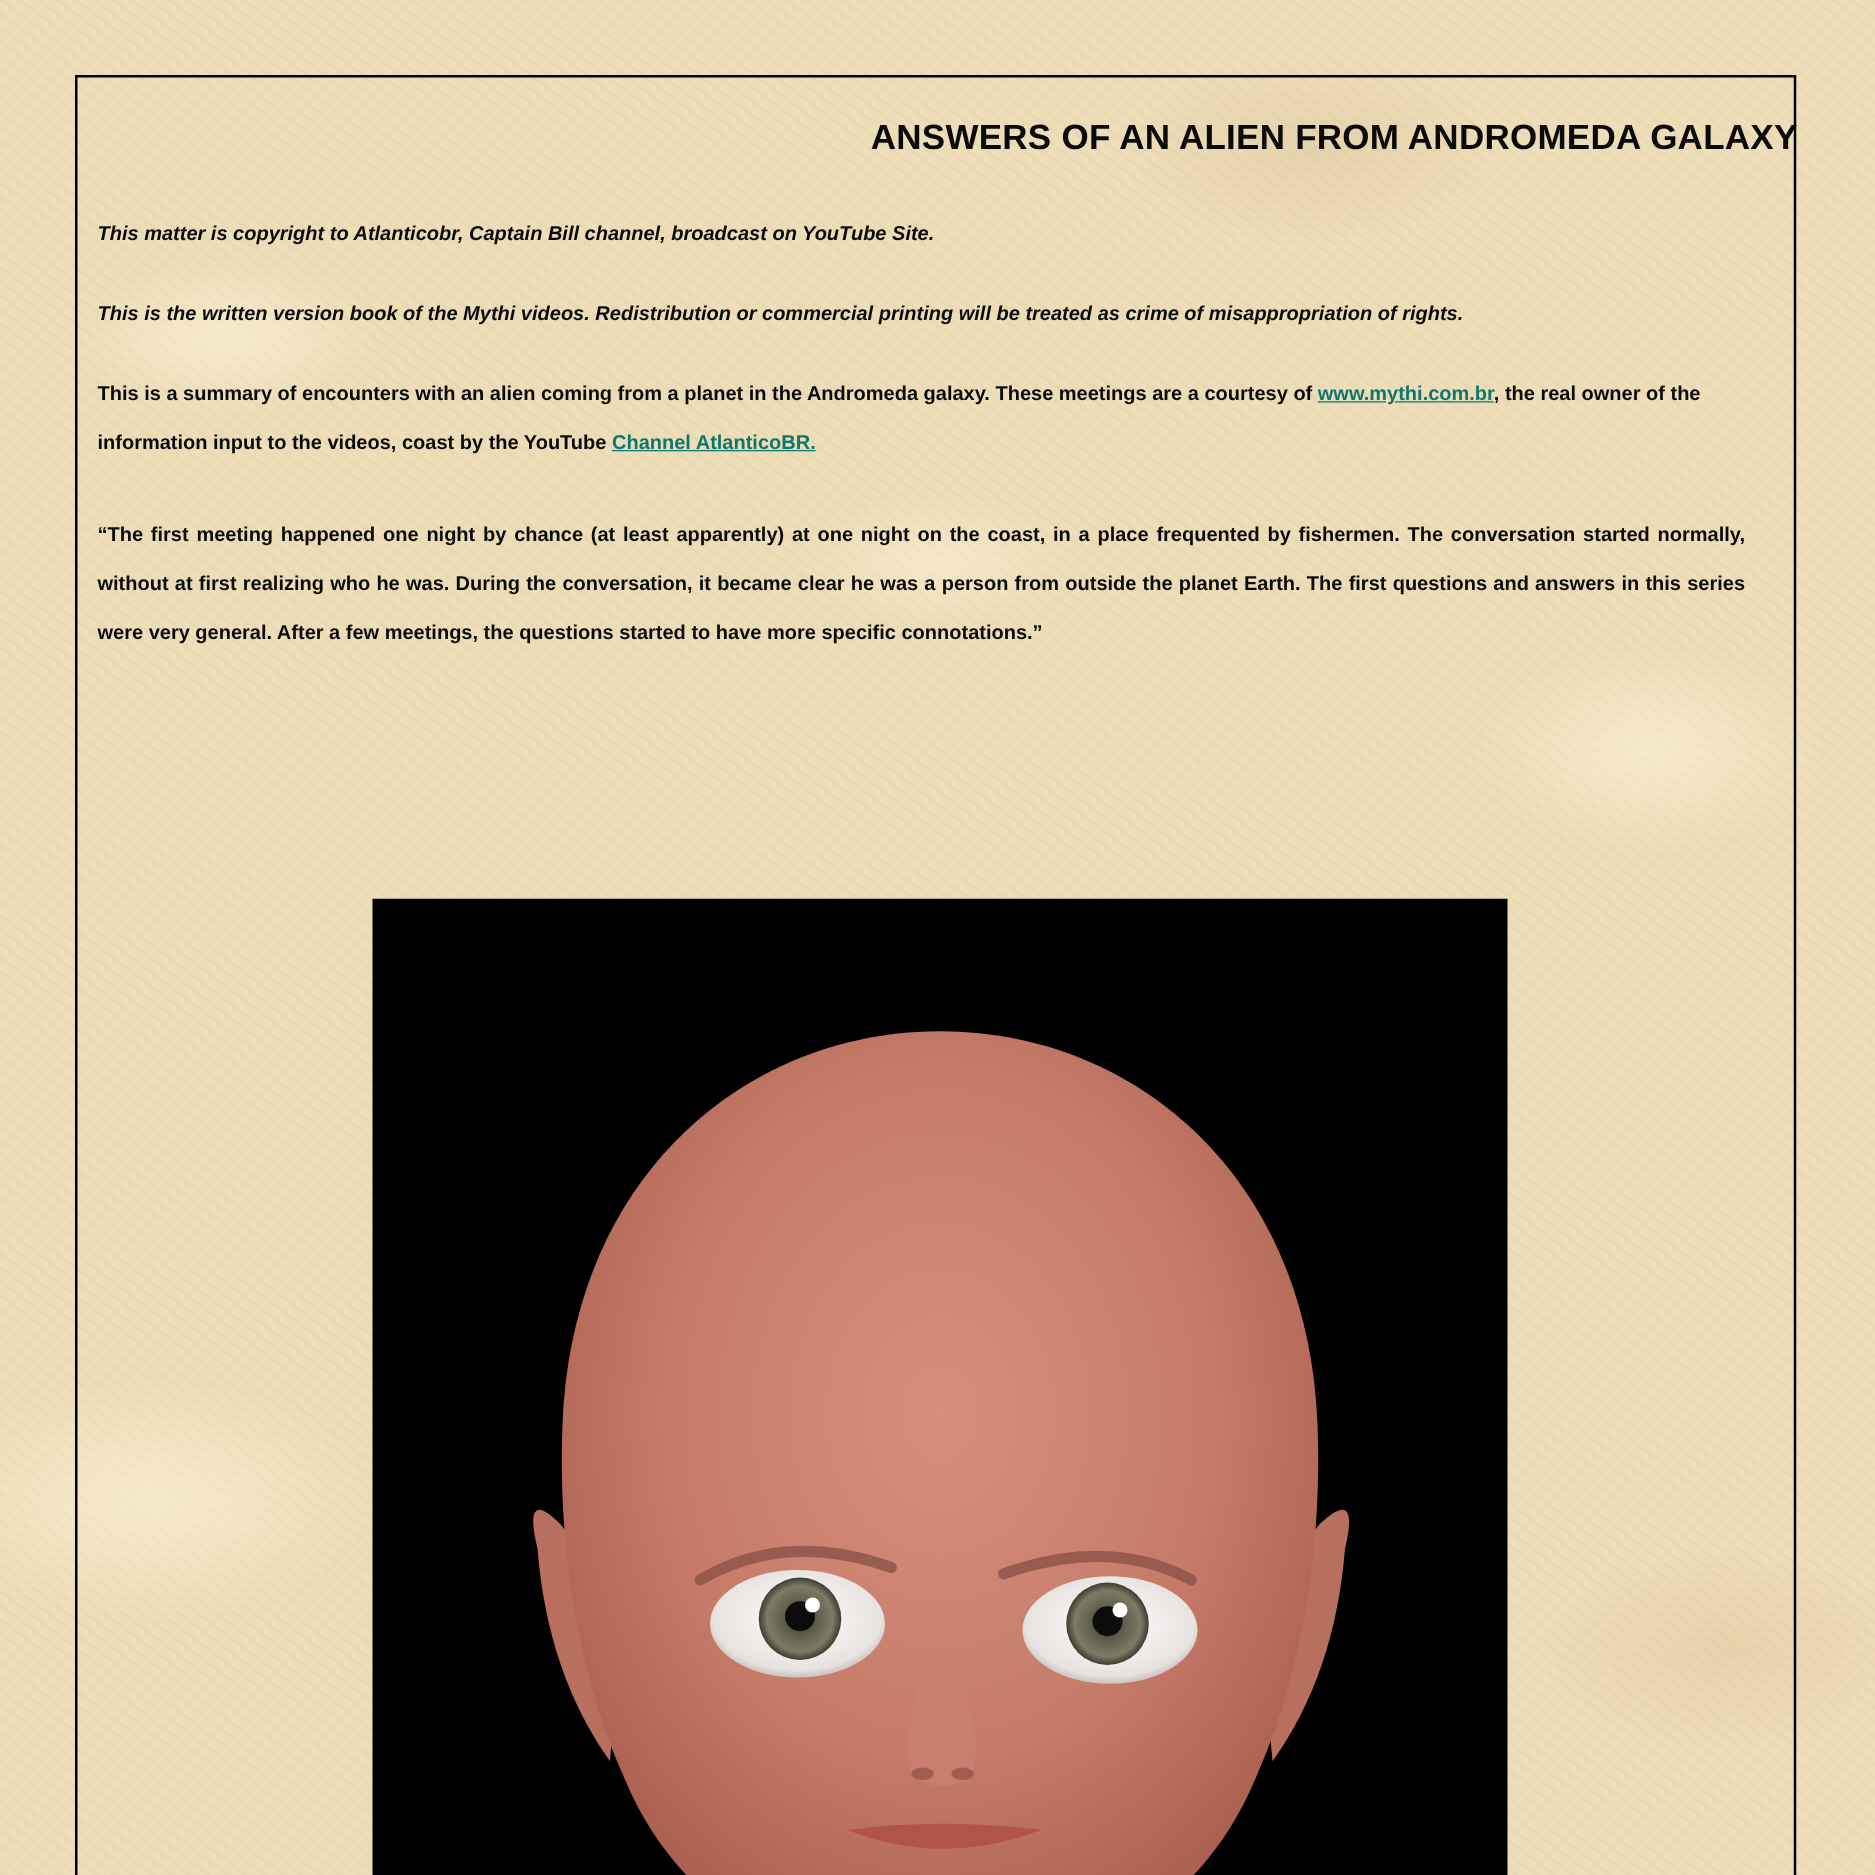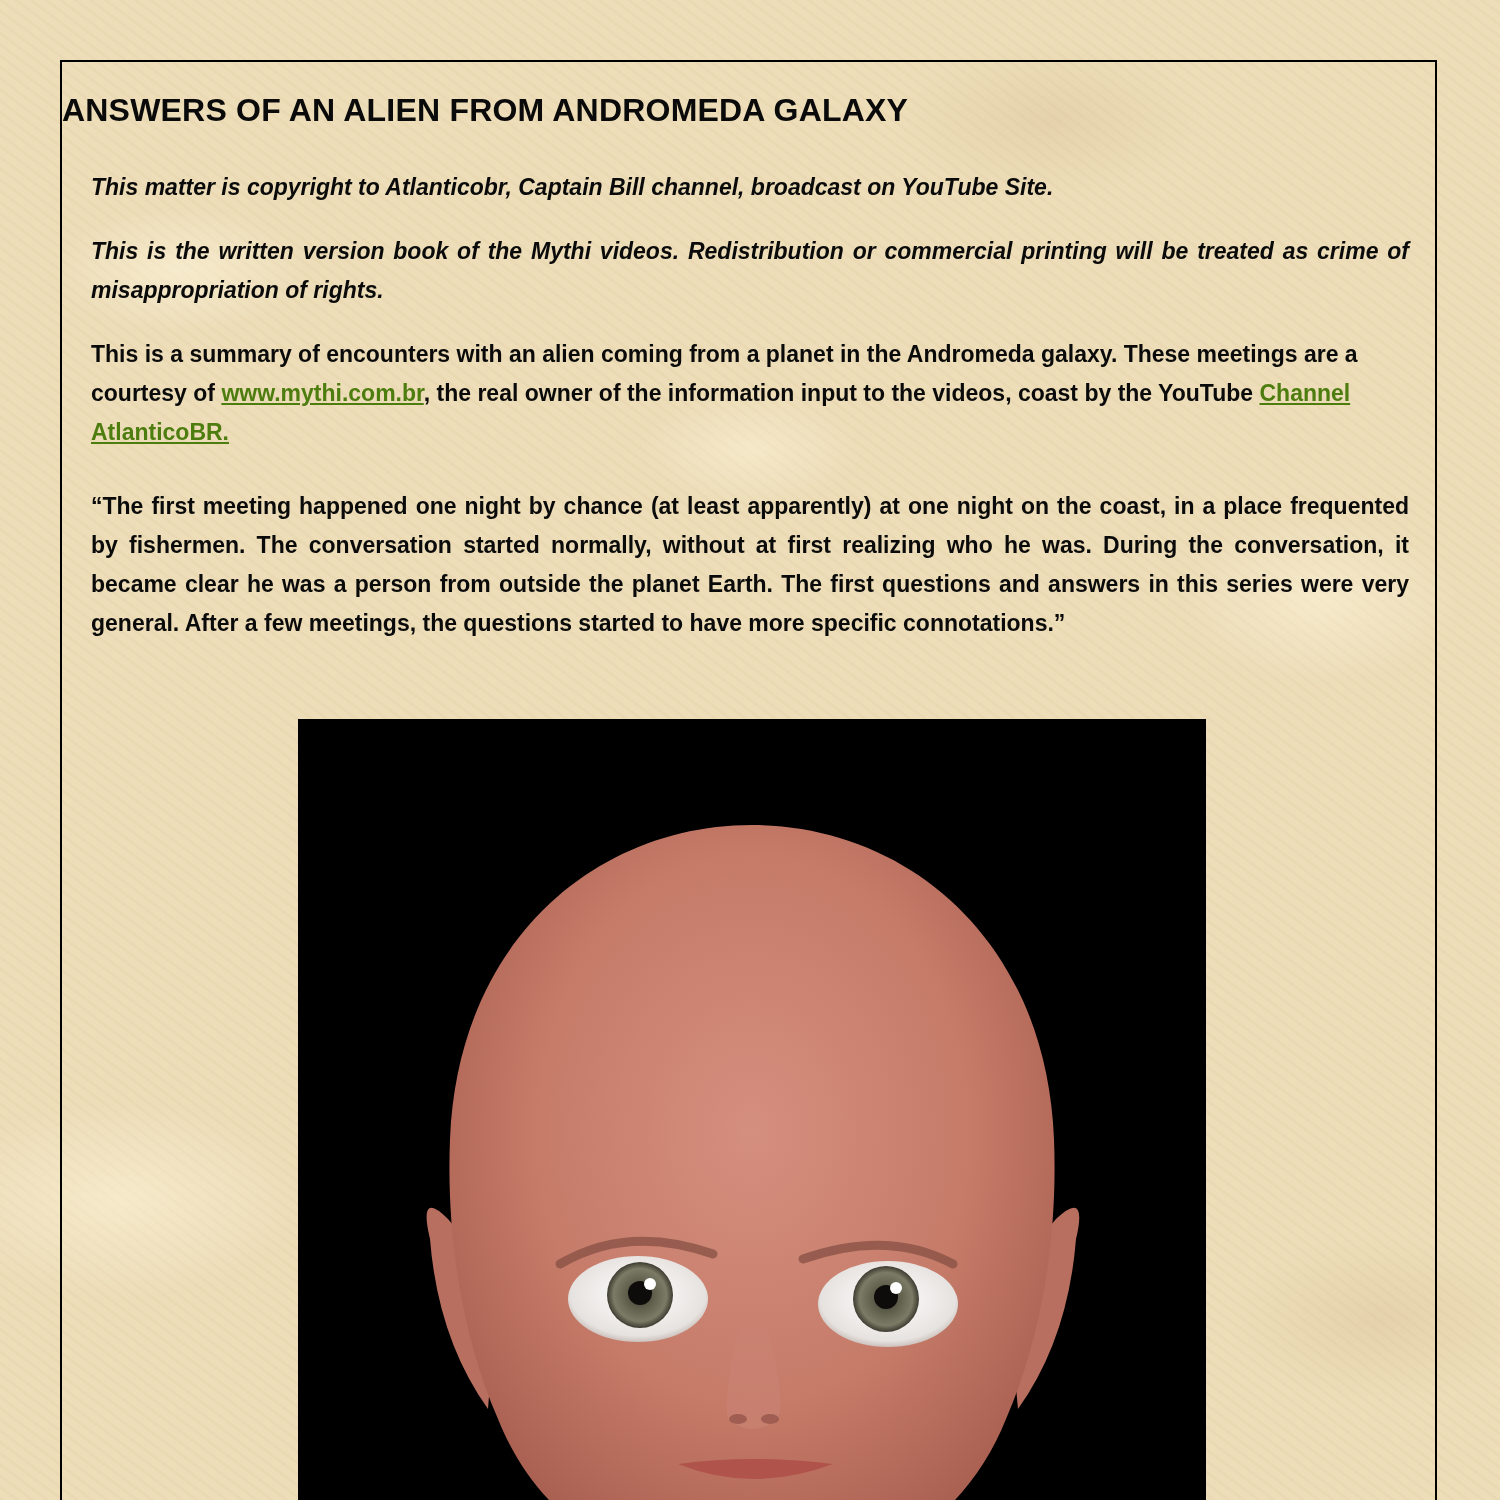--- a/index.html
+++ b/index.html
@@ -32,43 +32,43 @@
     height: 1460px;
     border: 2px solid #000;
     box-sizing: border-box;
   }
   .title {
     position: absolute;
     left: 62px;
     width: 1376px;
     top: 86px;
     margin: 0;
-    text-align: left;
-    font-size: 32px;
+    text-align: right;
+    font-size: 28px;
     font-weight: bold;
     letter-spacing: 0.2px;
     line-height: 48px;
   }
   .content {
     position: absolute;
-    left: 91px;
+    left: 78px;
     width: 1318px;
     top: 168px;
-    font-size: 23px;
+    font-size: 16px;
     font-weight: bold;
     line-height: 39px;
   }
   .content p { margin: 0; }
   .italic { font-style: italic; }
   .p-copyright { margin-bottom: 25px !important; }
   .p-written { margin-bottom: 25px !important; text-align: justify; }
   .p-summary { margin-bottom: 35px !important; }
   .p-quote { text-align: justify; }
   a.link {
-    color: #4d7c0f;
+    color: #0f766e;
     text-decoration: underline;
   }
   .image-box {
     position: absolute;
     left: 298px;
     top: 719px;
     width: 908px;
     height: 800px;
     background: #000;
     overflow: hidden;

